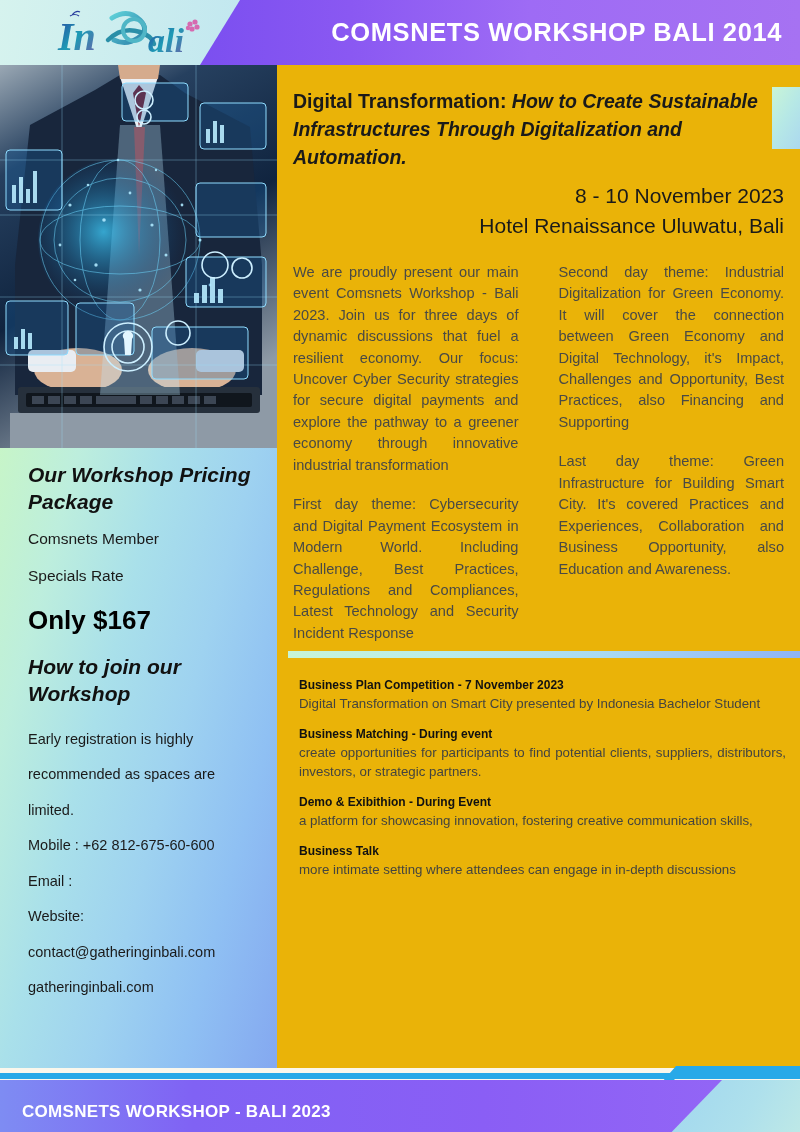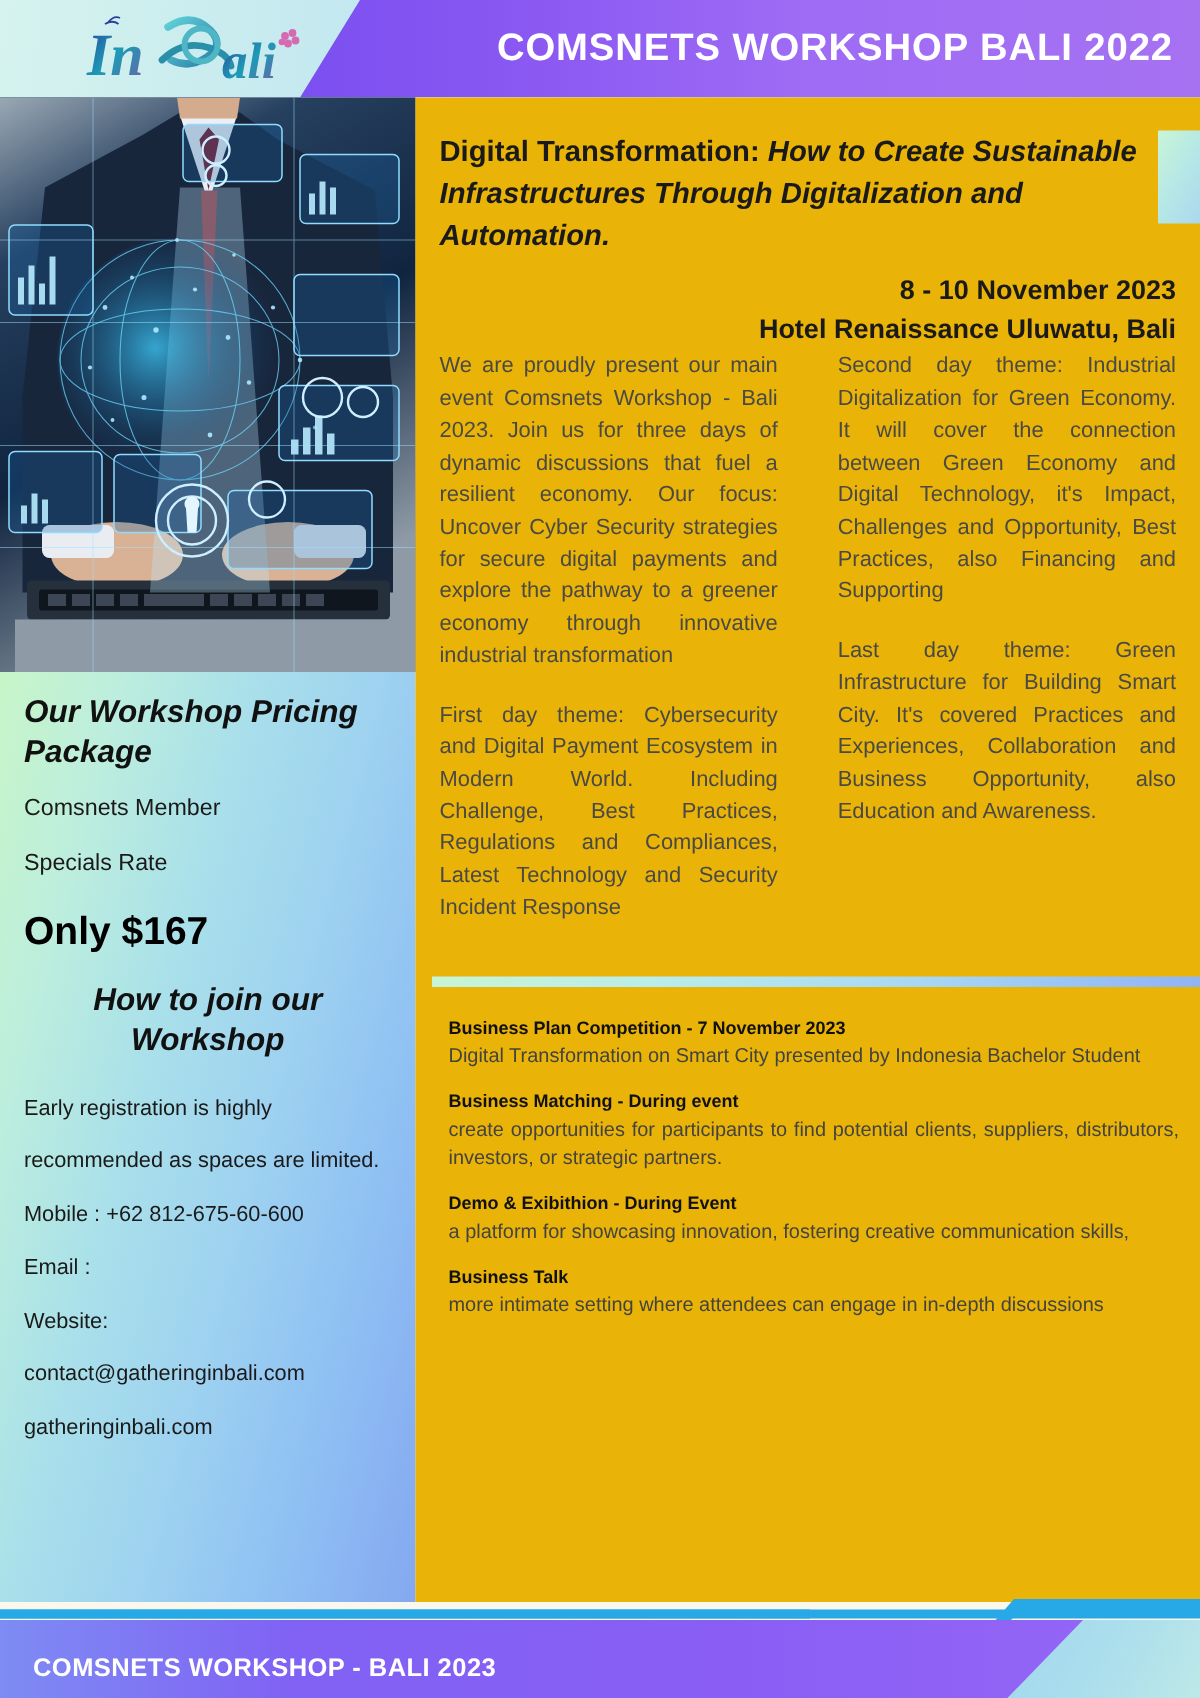--- a/index.html
+++ b/index.html
@@ -38,29 +38,29 @@
     position:absolute; top:65px; left:0; width:277px; height:383px;
     overflow:hidden;
     background:#0d2b4e;
   }
   .hero svg { display:block; width:277px; height:383px; }
 
   
   .sidebar {
     position:absolute; top:448px; left:0; width:277px; height:620px;
     background:linear-gradient(105deg,#c7f5c8 0%,#bdeedd 18%,#a9e0ea 38%,#9ed2f0 58%,#8fc0f3 78%,#84a8f0 100%);
-    padding:14px 16px 0 16px;
+    padding:14px 16px 0 28px;
   }
   .side-h {
     font-size:21px; font-weight:bold; font-style:italic; color:#111;
     line-height:1.28; margin-bottom:14px;
   }
   .side-h2 {
     font-size:21px; font-weight:bold; font-style:italic; color:#111;
-    line-height:1.28; margin:18px 0 14px 0;text-align:center;
+    line-height:1.28; margin:18px 0 14px 0;
   }
   .side-line { font-size:15.5px; color:#1a1a1a; line-height:1.2; margin-bottom:19px; }
   .side-price { font-size:26px; font-weight:bold; color:#000; margin-bottom:6px; }
   .side-body { font-size:14.5px; color:#1a1a1a; line-height:2.45; }
 
   
   .main {
     position:absolute; top:65px; left:277px; width:523px; height:1003px;
     background:#eab308;
     padding:22px 16px 0 16px;
@@ -68,22 +68,22 @@
   .accent-rect {
     position:absolute; top:22px; right:0; width:28px; height:62px;
     background:linear-gradient(120deg,#c9f5d7 0%,#b6e8e6 50%,#abd8ef 100%);
   }
   .title-block {
     font-size:19.5px; font-weight:bold; color:#1a1a1a;
     line-height:1.44; margin-bottom:10px; position:relative; z-index:2;
   }
   .title-block .ital { font-style:italic; }
   .title-meta {
-    text-align:right; font-size:18px; font-weight:bold; color:#1a1a1a;
-    line-height:1.42; margin-bottom:2px;
+    text-align:right; font-size:21px; font-weight:normal; color:#1a1a1a;
+    line-height:1.42; margin-bottom:21px;
   }
 
   .cols { display:flex; gap:40px; }
   .col { width:248px; }
   .para {
     font-size:14.6px; color:#4a4a45; line-height:1.47;
     text-align:justify; text-align-last:left;
     margin-bottom:18px;
     hyphens:none;
   }
@@ -184,21 +184,21 @@
         <g fill="#d66ab0">
           <circle cx="140" cy="20" r="2.6"></circle>
             <circle cx="145" cy="18" r="2.6"></circle>
           <circle cx="147" cy="23" r="2.6"></circle>
             <circle cx="142" cy="25" r="2.6"></circle>
           <circle cx="138" cy="24" r="2.2"></circle>
         </g>
       </svg>
     </div>
 
-    <div class="header-title">COMSNETS  WORKSHOP BALI 2022</div>
+    <div class="header-title">COMSNETS  WORKSHOP BALI 2014</div>
   </div>
 
   <div class="hero">
     <svg viewBox="0 0 277 383" xmlns="http://www.w3.org/2000/svg" aria-hidden="true">
       <defs>
         <linearGradient id="bg" x1="0" y1="0" x2="0.4" y2="1">
           <stop offset="0" stop-color="#9aa8b4"></stop>
             <stop offset="0.25" stop-color="#26405f"></stop>
           <stop offset="0.6" stop-color="#10243f"></stop>
             <stop offset="1" stop-color="#8e9aa6"></stop>

